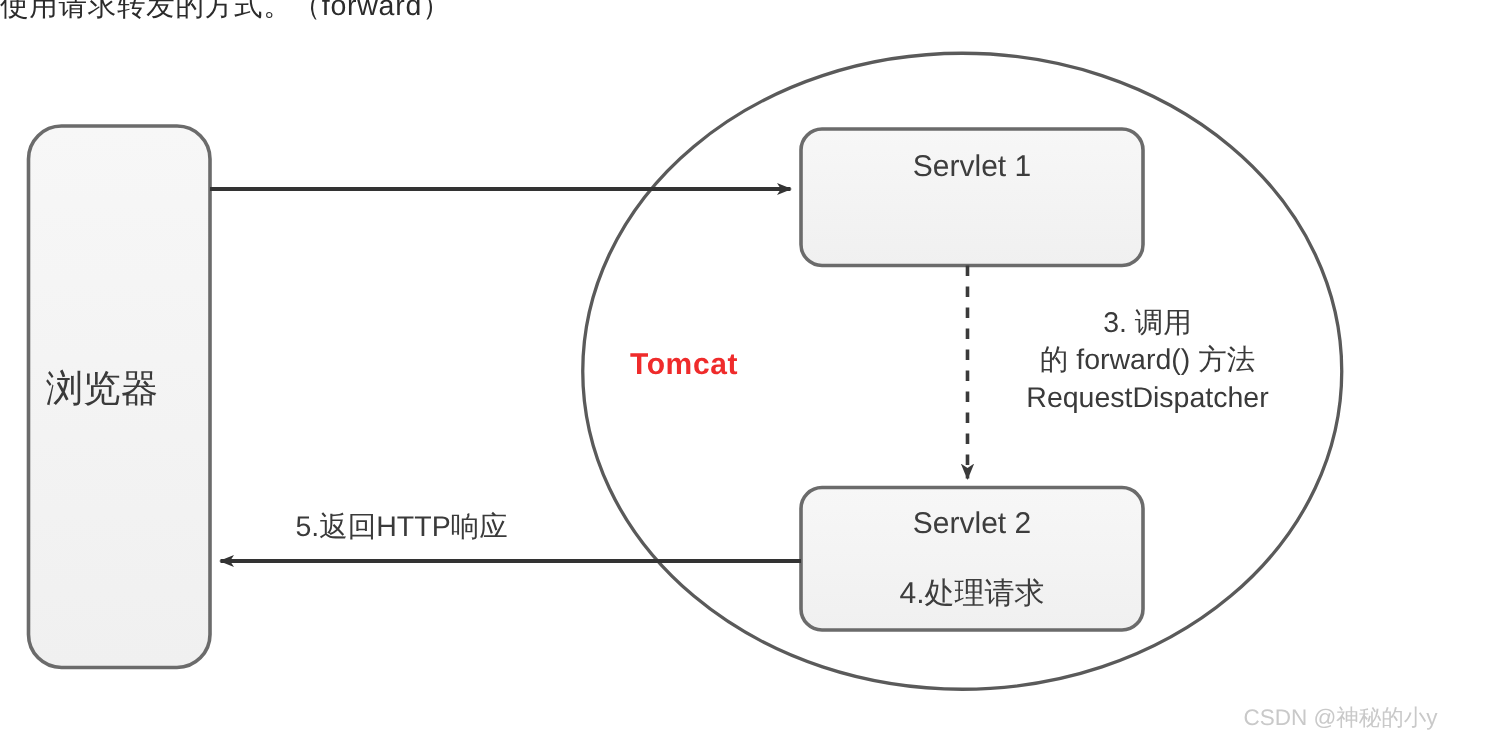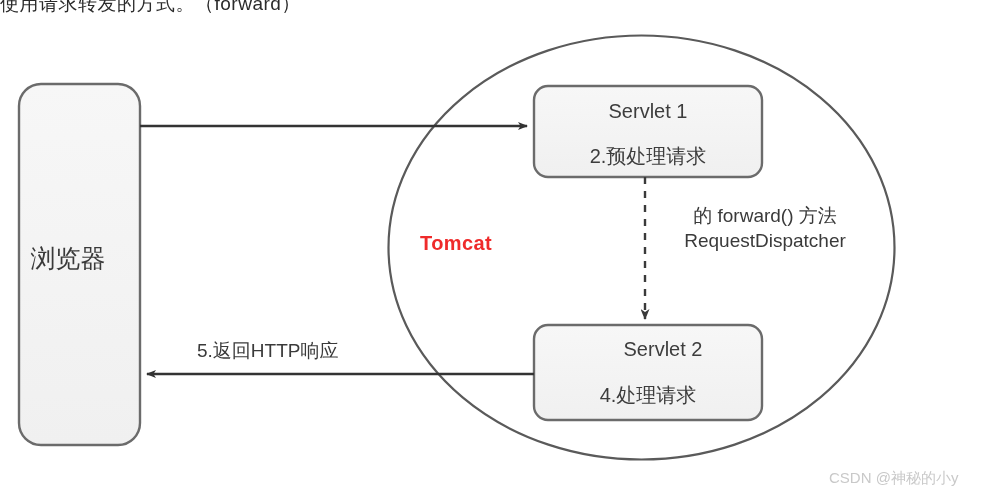--- a/index.html
+++ b/index.html
@@ -64,21 +64,21 @@
     width: 230px;
   }
   .servlet-sub {
     font-size: 20px;
     color: #3d3d3d;
     text-align: center;
     width: 230px;
   }
   #servlet1-title { left: 533px; top: 100px; }
   #servlet1-sub   { left: 533px; top: 143px; }
-  #servlet2-title { left: 533px; top: 338px; margin-left: 15px; }
+  #servlet2-title { left: 533px; top: 338px; }
   #servlet2-sub   { left: 533px; top: 382px; }
 
   
   #label-req {
     left: 196px;
     top: 97px;
     font-size: 19px;
     color: #3a3a3a;
   }
   #label-res {
@@ -153,30 +153,30 @@
     <line x1="140" y1="126" x2="527" y2="126" stroke="#333333" stroke-width="2.6" marker-end="url(#arrowhead)"></line>
 
     <line x1="534" y1="374" x2="147" y2="374" stroke="#333333" stroke-width="2.6" marker-end="url(#arrowhead-left)"></line>
 
     <line x1="645" y1="177" x2="645" y2="319" stroke="#3a3a3a" stroke-width="2.4" stroke-dasharray="7,7" marker-end="url(#arrowhead-dash)"></line>
   </svg>
 
   <div class="overlay-text" id="browser-label">浏览器</div>
 
   <div class="overlay-text servlet-title" id="servlet1-title">Servlet 1</div>
-  <div class="overlay-text servlet-sub" id="servlet1-sub">2.预处理请求</div>
 
   <div class="overlay-text servlet-title" id="servlet2-title">Servlet 2</div>
   <div class="overlay-text servlet-sub" id="servlet2-sub">4.处理请求</div>
 
 
   <div class="overlay-text" id="label-res">5.返回HTTP响应</div>
 
   <div class="overlay-text" id="tomcat-label">Tomcat</div>
 
   <div class="overlay-text" id="forward-label">
+    <div>3. 调用</div>
     <div>的 forward() 方法</div>
     <div>RequestDispatcher</div>
   </div>
 
   <div class="overlay-text" id="watermark">CSDN @神秘的小y</div>
 
 </div>
 
 </body></html>

